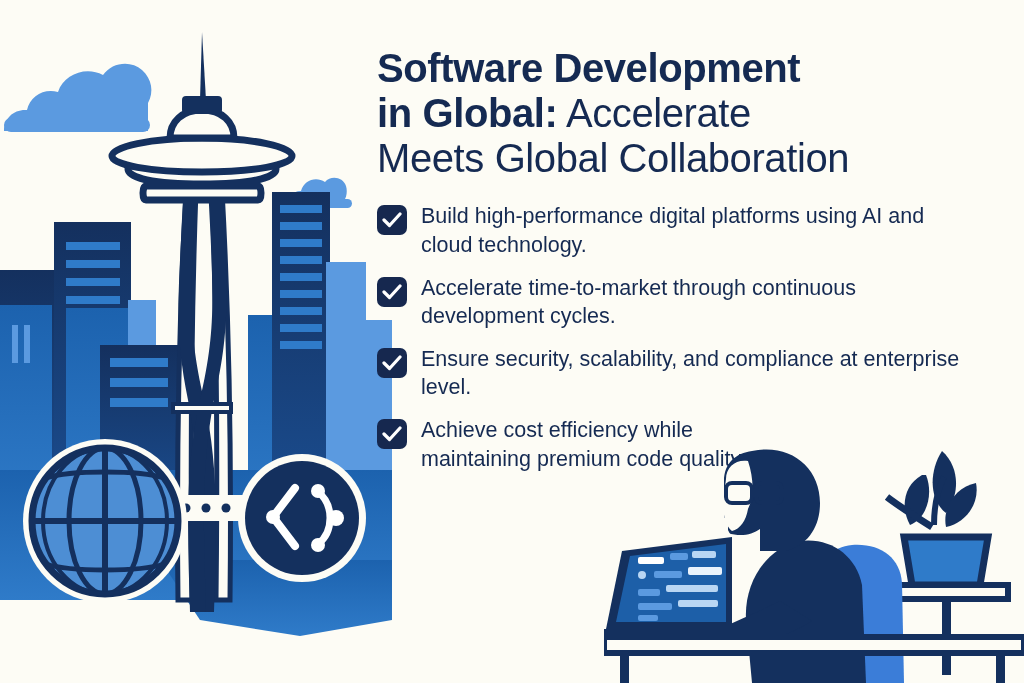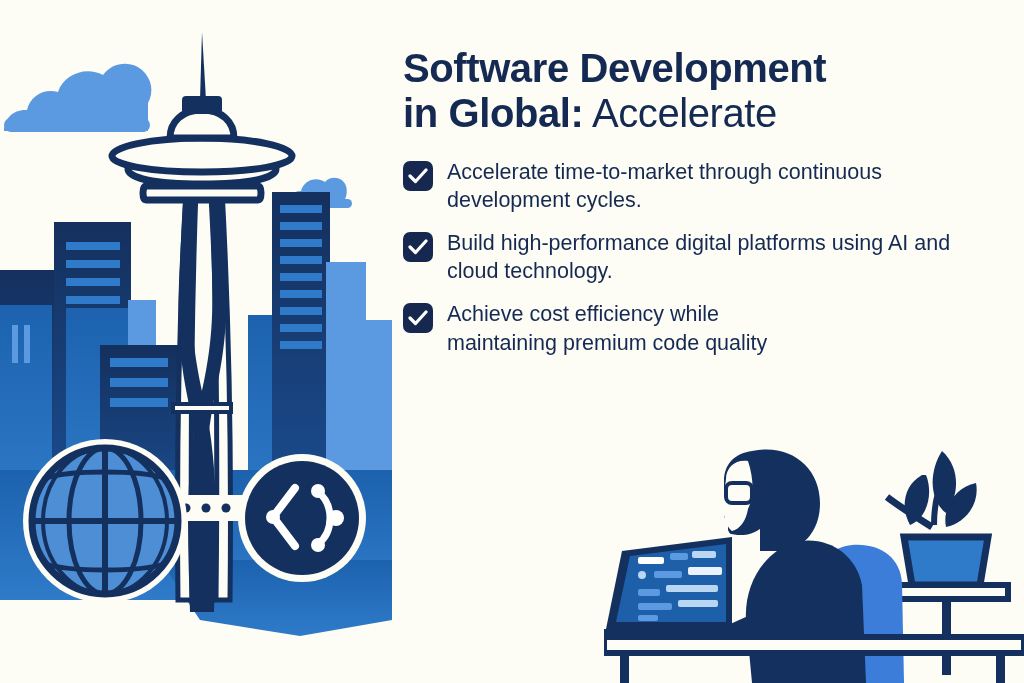--- a/index.html
+++ b/index.html
@@ -10,21 +10,21 @@
     overflow:hidden;
     position:relative;
   }
   .canvas{position:relative;width:1024px;height:683px;background:#fdfcf5;}
 
   
   .illus{position:absolute;left:0;top:0;width:392px;height:683px;}
   .illus svg{display:block;width:392px;height:683px;}
 
   
-  .content{position:absolute;left:403px;top:46px;width:600px;}
+  .content{position:absolute;left:377px;top:46px;width:600px;}
 
   .title{
     color:#152a52;
     font-size:40px;
     line-height:1.12;
     letter-spacing:-0.4px;
     font-weight:400;
     margin:0;
     width:600px;
   }
@@ -197,42 +197,51 @@
         <circle cx="336" cy="518" r="8" fill="#ffffff"></circle>
       </g>
     </svg>
   </div>
 
   <div class="content">
 
     <h1 class="title">
       <span class="b">Software Development</span><br>
       <span class="b">in Global:</span><span> Accelerate</span><br>
+      <span>Meets Global Collaboration</span>
     </h1>
 
     <ul class="bullets">
+
+      <li class="bullet">
+        <span class="chk">
+          <svg width="20" height="18" viewBox="0 0 20 18">
+            <path d="M2 9 L7.5 14.5 L18 3" fill="none" stroke="#ffffff" stroke-width="3.2" stroke-linecap="round" stroke-linejoin="round"></path>
+          </svg>
+        </span>
+        <span class="btext">Build high-performance digital platforms using AI and cloud technology.</span>
+      </li>
 
       <li class="bullet">
         <span class="chk">
           <svg width="20" height="18" viewBox="0 0 20 18">
             <path d="M2 9 L7.5 14.5 L18 3" fill="none" stroke="#ffffff" stroke-width="3.2" stroke-linecap="round" stroke-linejoin="round"></path>
           </svg>
         </span>
         <span class="btext">Accelerate time-to-market through continuous development cycles.</span>
       </li>
 
       <li class="bullet">
         <span class="chk">
           <svg width="20" height="18" viewBox="0 0 20 18">
             <path d="M2 9 L7.5 14.5 L18 3" fill="none" stroke="#ffffff" stroke-width="3.2" stroke-linecap="round" stroke-linejoin="round"></path>
           </svg>
         </span>
-        <span class="btext">Build high-performance digital platforms using AI and cloud technology.</span>
+        <span class="btext">Ensure security, scalability, and compliance at enterprise level.</span>
       </li>
-
 
       <li class="bullet">
         <span class="chk">
           <svg width="20" height="18" viewBox="0 0 20 18">
             <path d="M2 9 L7.5 14.5 L18 3" fill="none" stroke="#ffffff" stroke-width="3.2" stroke-linecap="round" stroke-linejoin="round"></path>
           </svg>
         </span>
         <span class="btext" style="max-width:330px;">Achieve cost efficiency while maintaining premium code quality</span>
       </li>
 

